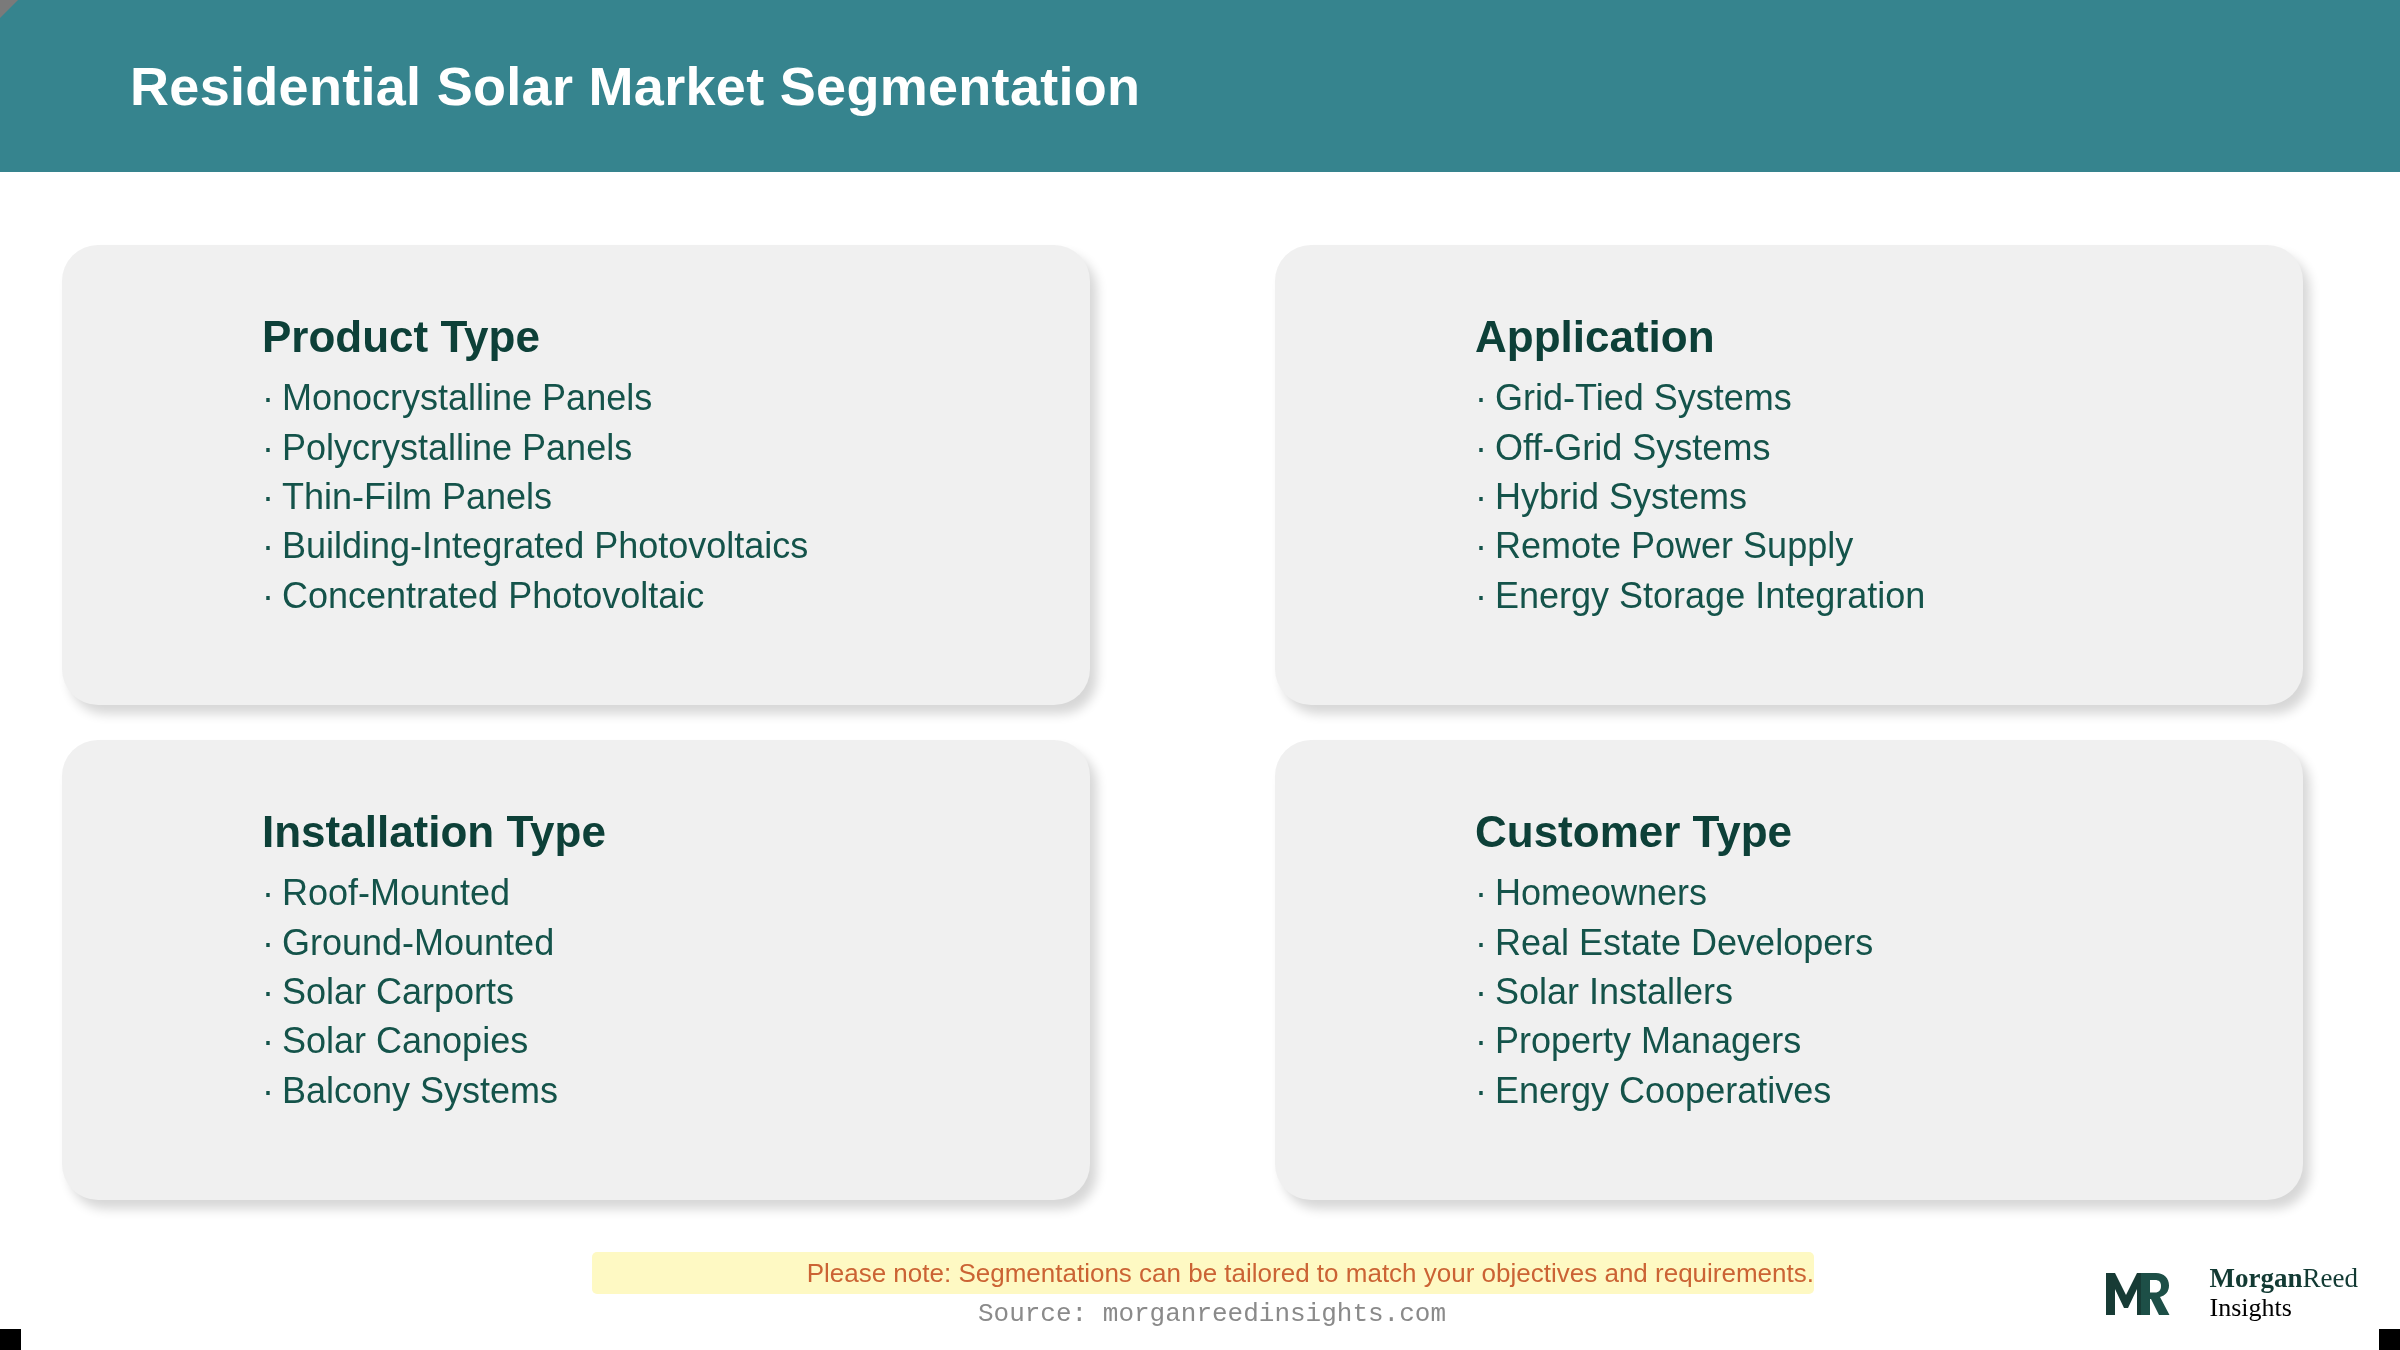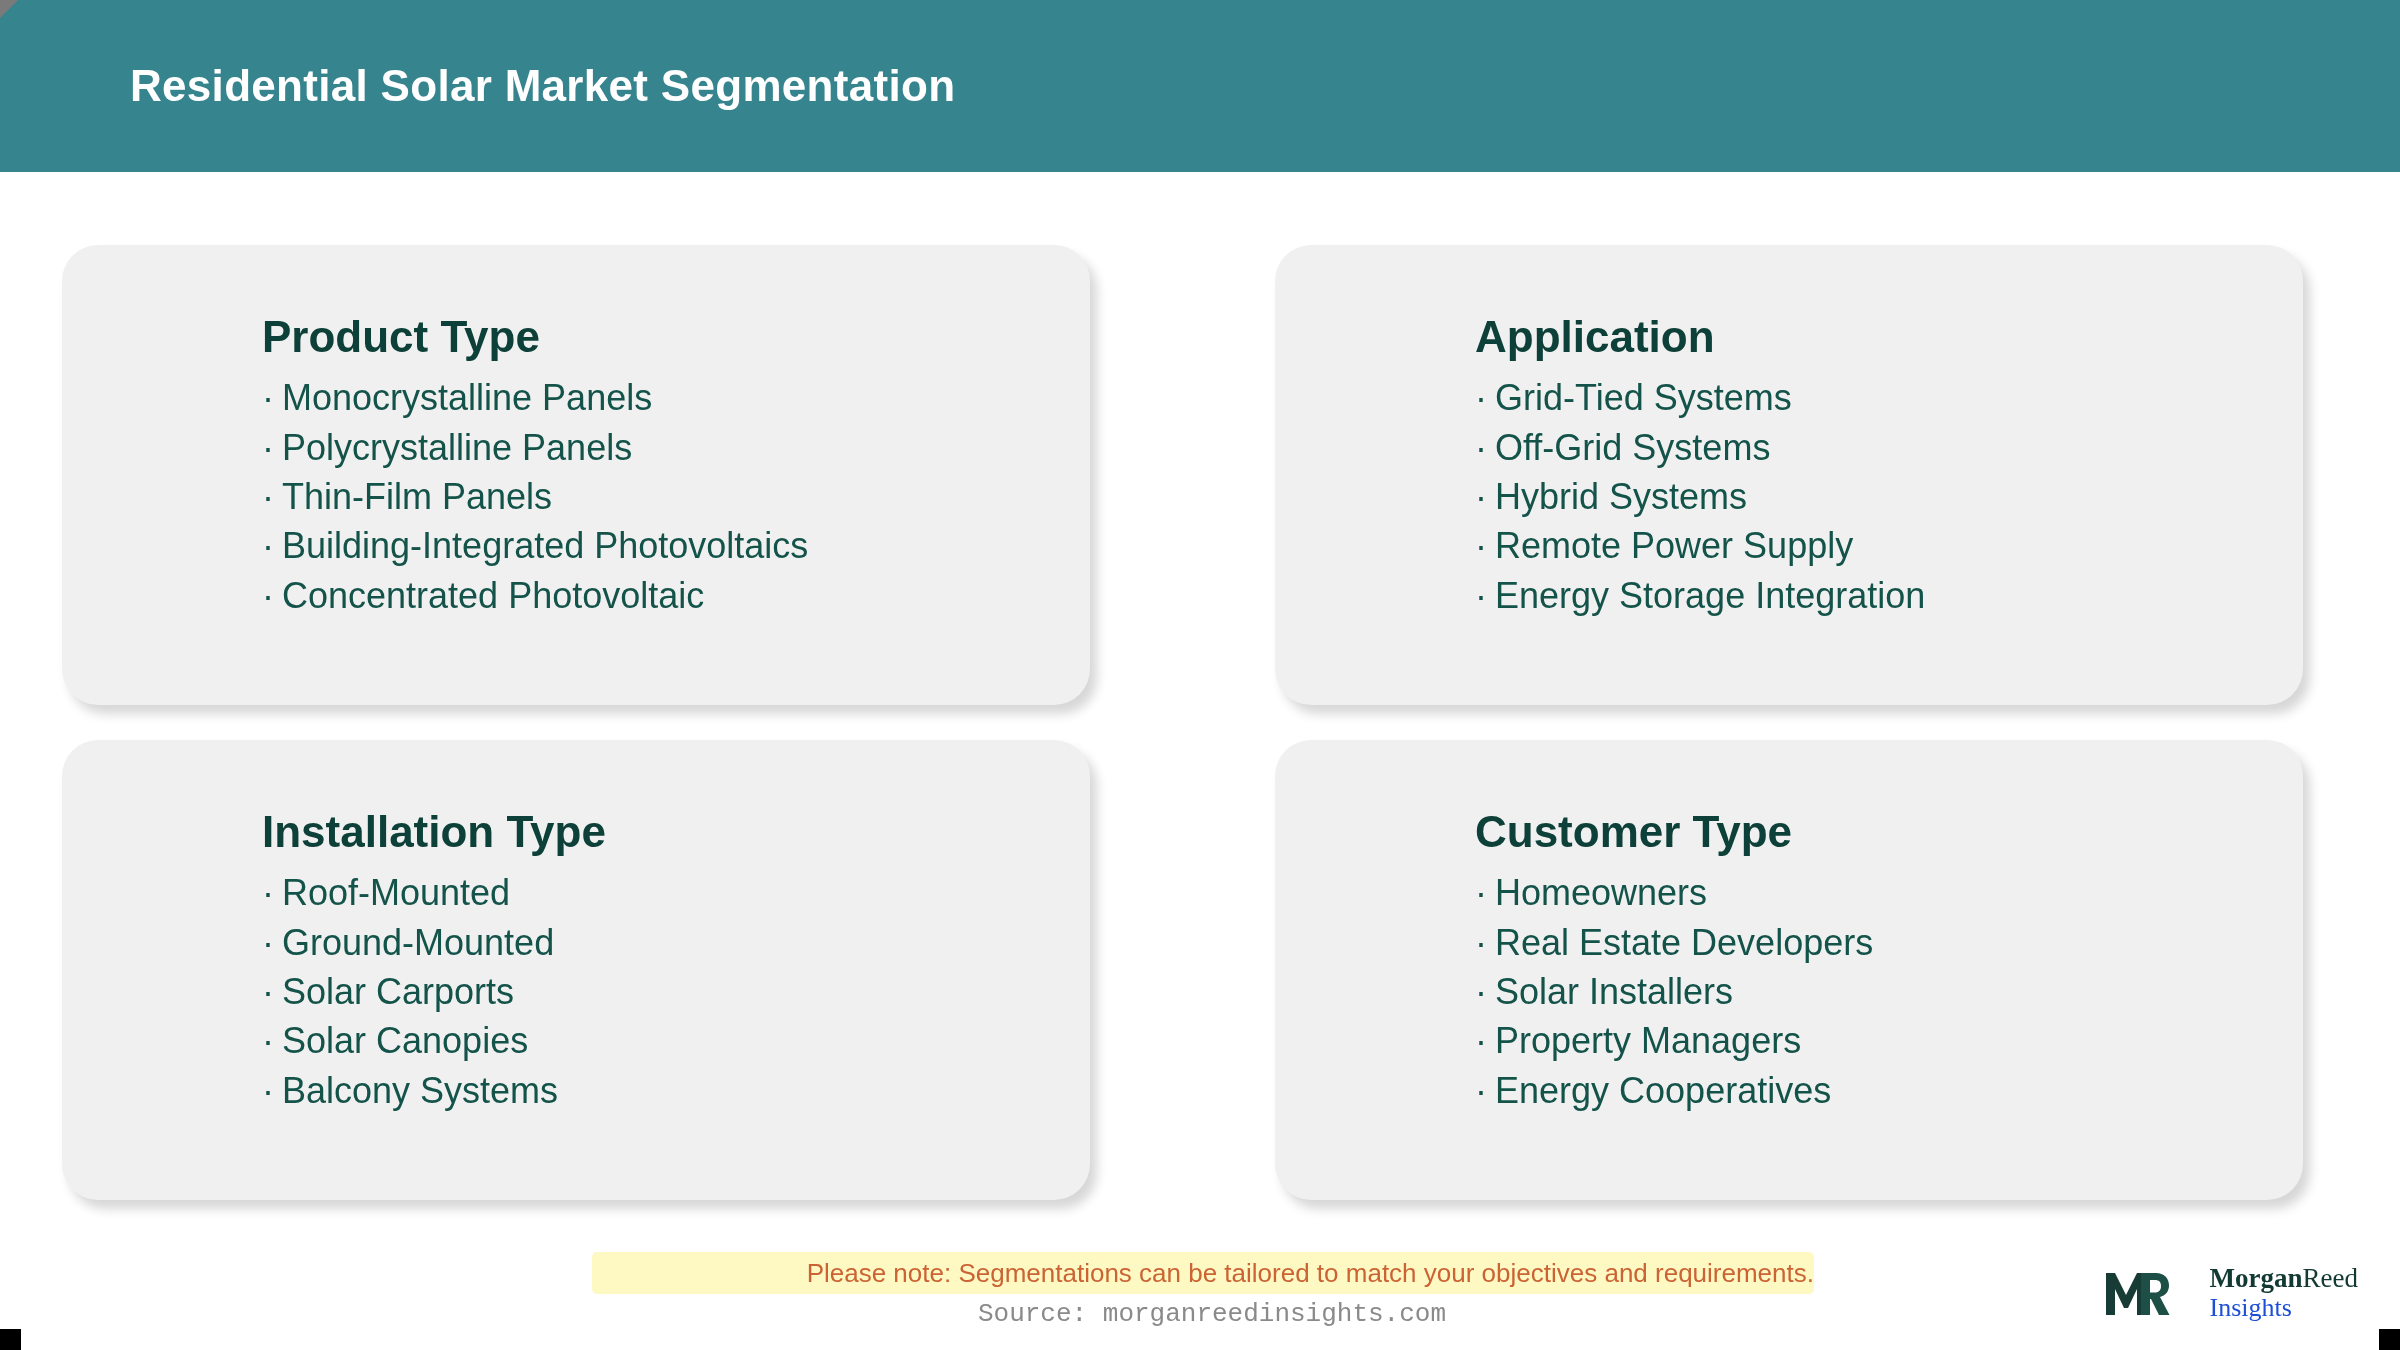--- a/index.html
+++ b/index.html
@@ -32,21 +32,21 @@
     width: 2400px;
     height: 172px;
     background: #36848e;
     display: flex;
     align-items: center;
     box-sizing: border-box;
     padding-left: 130px;
   }
   .header-title {
     color: #ffffff;
-    font-size: 44px;
+    font-size: 54px;
     font-weight: bold;
     letter-spacing: 0.3px;
     line-height: 1.05;
     white-space: nowrap;
     font-family: "Liberation Sans", sans-serif;
   }
   .corner-fold {
     position: absolute;
     left: 0;
     top: 0;
@@ -162,21 +162,21 @@
     font-size: 27px;
     color: #123a33;
     white-space: nowrap;
   }
   .logo-line1 .bold {
     font-weight: bold;
   }
   .logo-line2 {
     font-family: "Liberation Serif", serif;
     font-size: 26px;
-    color: #1d4ed8;
+    color: #000000;
     white-space: nowrap;
     margin-top: 3px;
   }
 
   
   .corner-mark {
     position: absolute;
     width: 21px;
     height: 21px;
     background: #000000;

